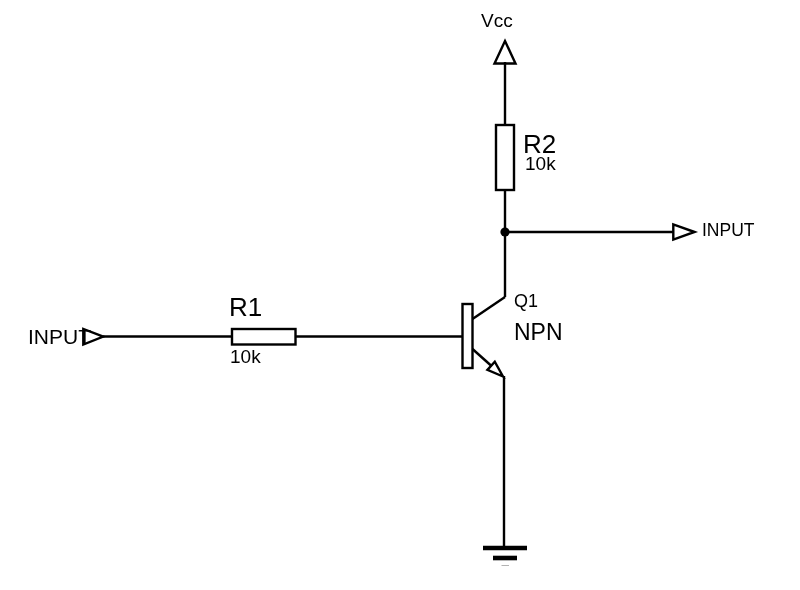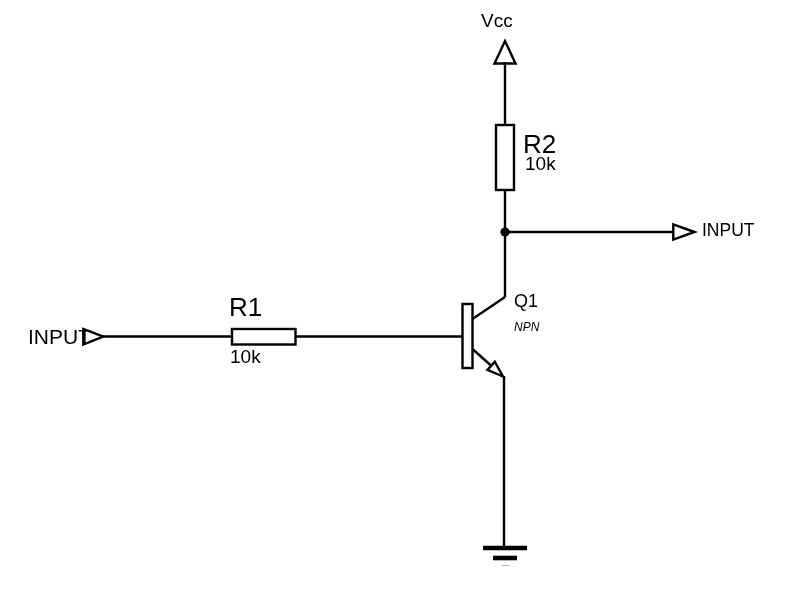--- a/index.html
+++ b/index.html
@@ -25,21 +25,21 @@
     position: absolute;
     white-space: nowrap;
     color: #000000;
     line-height: 1;
   }
   .lbl-vcc      { left: 481px; top: 11px;  font-size: 19px; }
   .lbl-r2name   { left: 523px; top: 131px; font-size: 26px; }
   .lbl-r2value  { left: 525px; top: 154px; font-size: 19px; }
   .lbl-output   { left: 702px; top: 222px; font-size: 17.5px; }
   .lbl-q1name   { left: 514px; top: 292px; font-size: 18px; }
-  .lbl-q1type   { left: 514px; top: 321px; font-size: 12px; font-style: italic; }
+  .lbl-q1type   { left: 514px; top: 321px; font-size: 23px; }
   .lbl-input    { left: 28px;  top: 326px; font-size: 21px; }
   .lbl-r1name   { left: 229px; top: 294px; font-size: 26px; }
   .lbl-r1value  { left: 230px; top: 347px; font-size: 19px; }
 </style>
 </head>
 <body>
 
 <div class="canvas">
 
   <svg width="800" height="590" viewBox="0 0 800 590" fill="none" stroke="#000000" stroke-width="2.4">

